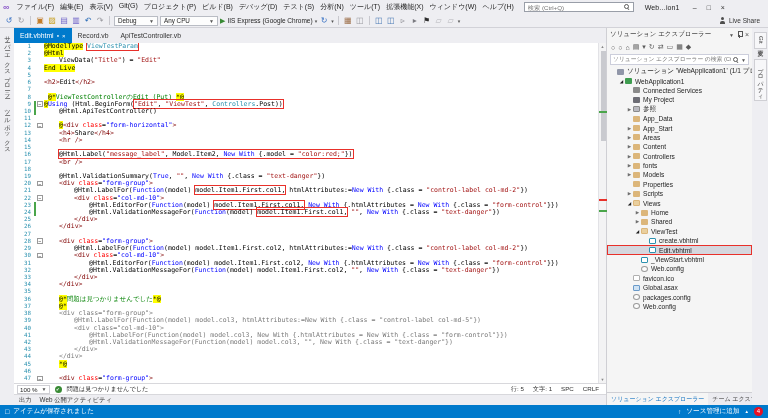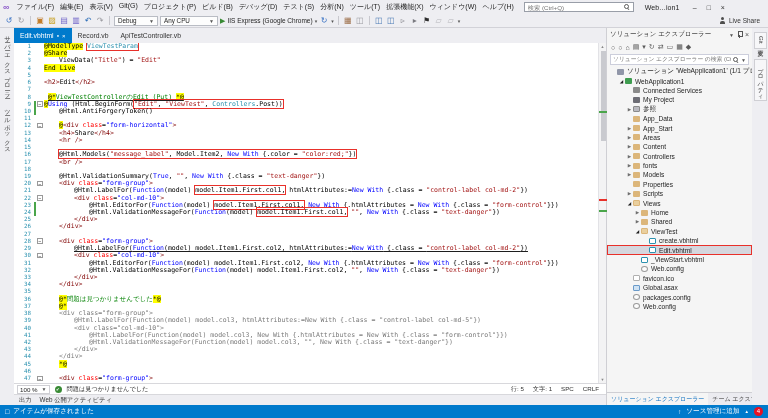--- a/index.html
+++ b/index.html
@@ -204,21 +204,21 @@
         <div class="line">
           <span class="ln">1</span>
           <span class="chg"></span>
           <span class="fold"></span>
           <span class="codetext" style="padding-left: 0px;"><span class="tk-y">@ModelType</span><span class="tk-b"> </span><span class="redbox"><span class="tk-t">ViewTestParam</span></span></span>
         </div>
         <div class="line">
           <span class="ln">2</span>
           <span class="chg"></span>
           <span class="fold"></span>
-          <span class="codetext" style="padding-left: 0px;"><span class="tk-y">@Share</span></span>
+          <span class="codetext" style="padding-left: 0px;"><span class="tk-y">@Html</span></span>
         </div>
         <div class="line">
           <span class="ln">3</span>
           <span class="chg"></span>
           <span class="fold"></span>
           <span class="codetext" style="padding-left: 15px;"><span class="tk-b">ViewData(</span><span class="tk-s">"Title"</span><span class="tk-b">) = </span><span class="tk-s">"Edit"</span></span>
         </div>
         <div class="line">
           <span class="ln">4</span>
           <span class="chg"></span>
@@ -240,35 +240,35 @@
         <div class="line">
           <span class="ln">7</span>
           <span class="chg"></span>
           <span class="fold"></span>
           <span class="codetext" style="padding-left: 0px;"></span>
         </div>
         <div class="line">
           <span class="ln">8</span>
           <span class="chg"></span>
           <span class="fold"></span>
-          <span class="codetext" style="padding-left: 4px; text-decoration: underline;"><span class="tk-y">@*</span><span class="tk-c">ViewTestControllerのEdit (Put) </span><span class="tk-y">*@</span></span>
+          <span class="codetext" style="padding-left: 4px;"><span class="tk-y">@*</span><span class="tk-c">ViewTestControllerのEdit (Put) </span><span class="tk-y">*@</span></span>
         </div>
         <div class="line">
           <span class="ln">9</span>
           <span class="chg on"></span>
           <span class="fold">
             <span class="foldbox">−</span>
           </span>
           <span class="codetext" style="padding-left: 0px;"><span class="tk-y">@</span><span class="tk-k">Using</span><span class="tk-b"> (Html.BeginForm(</span><span class="redbox"><span class="tk-s">"Edit"</span><span class="tk-b">, </span><span class="tk-s">"ViewTest"</span><span class="tk-b">, </span><span class="tk-t">Controllers</span><span class="tk-b">.Post))</span></span></span>
         </div>
         <div class="line">
           <span class="ln">10</span>
           <span class="chg on"></span>
           <span class="fold"></span>
-          <span class="codetext" style="padding-left: 15px;"><span class="tk-b">@Html.AntiForgeryToken()</span></span>
+          <span class="codetext" style="padding-left: 15px;"><span class="tk-b">@Html.ApiTestController()</span></span>
         </div>
         <div class="line">
           <span class="ln">11</span>
           <span class="chg"></span>
           <span class="fold"></span>
           <span class="codetext" style="padding-left: 0px;"></span>
         </div>
         <div class="line">
           <span class="ln">12</span>
           <span class="chg"></span>
@@ -292,21 +292,21 @@
         <div class="line">
           <span class="ln">15</span>
           <span class="chg"></span>
           <span class="fold"></span>
           <span class="codetext" style="padding-left: 0px;"></span>
         </div>
         <div class="line">
           <span class="ln">16</span>
           <span class="chg"></span>
           <span class="fold"></span>
-          <span class="codetext" style="padding-left: 15px;"><span class="redbox"><span class="tk-b">@Html.Models(</span><span class="tk-s">"message_label"</span><span class="tk-b">, Model.Item2, </span><span class="tk-k">New With</span><span class="tk-b"> {.color = </span><span class="tk-s">"color:red;"</span><span class="tk-b">})</span></span></span>
+          <span class="codetext" style="padding-left: 15px;"><span class="redbox"><span class="tk-b">@Html.Label(</span><span class="tk-s">"message_label"</span><span class="tk-b">, Model.Item2, </span><span class="tk-k">New With</span><span class="tk-b"> {.model = </span><span class="tk-s">"color:red;"</span><span class="tk-b">})</span></span></span>
         </div>
         <div class="line">
           <span class="ln">17</span>
           <span class="chg"></span>
           <span class="fold"></span>
           <span class="codetext" style="padding-left: 15px;"><span class="tk-m">&lt;br /&gt;</span></span>
         </div>
         <div class="line">
           <span class="ln">18</span>
           <span class="chg"></span>
@@ -376,21 +376,21 @@
           <span class="chg"></span>
           <span class="fold">
             <span class="foldbox">−</span>
           </span>
           <span class="codetext" style="padding-left: 15px;"><span class="tk-m">&lt;div </span><span class="tk-a">class</span><span class="tk-b">=</span><span class="tk-v">"form-group"</span><span class="tk-m">&gt;</span></span>
         </div>
         <div class="line">
           <span class="ln">29</span>
           <span class="chg"></span>
           <span class="fold"></span>
-          <span class="codetext" style="padding-left: 30px; text-decoration: underline;"><span class="tk-b">@Html.LabelFor(</span><span class="tk-k">Function</span><span class="tk-b">(model) model.Item1.First.col2, htmlAttributes:=</span><span class="tk-k">New With</span><span class="tk-b"> {.class = </span><span class="tk-s">"control-label col-md-2"</span><span class="tk-b">})</span></span>
+          <span class="codetext" style="padding-left: 30px;"><span class="tk-b">@Html.LabelFor(</span><span class="tk-k">Function</span><span class="tk-b">(model) model.Item1.First.col2, htmlAttributes:=</span><span class="tk-k">New With</span><span class="tk-b"> {.class = </span><span class="tk-s">"control-label col-md-2"</span><span class="tk-b">})</span></span>
         </div>
         <div class="line">
           <span class="ln">30</span>
           <span class="chg"></span>
           <span class="fold">
             <span class="foldbox">−</span>
           </span>
           <span class="codetext" style="padding-left: 30px;"><span class="tk-m">&lt;div </span><span class="tk-a">class</span><span class="tk-b">=</span><span class="tk-v">"col-md-10"</span><span class="tk-m">&gt;</span></span>
         </div>
         <div class="line">

